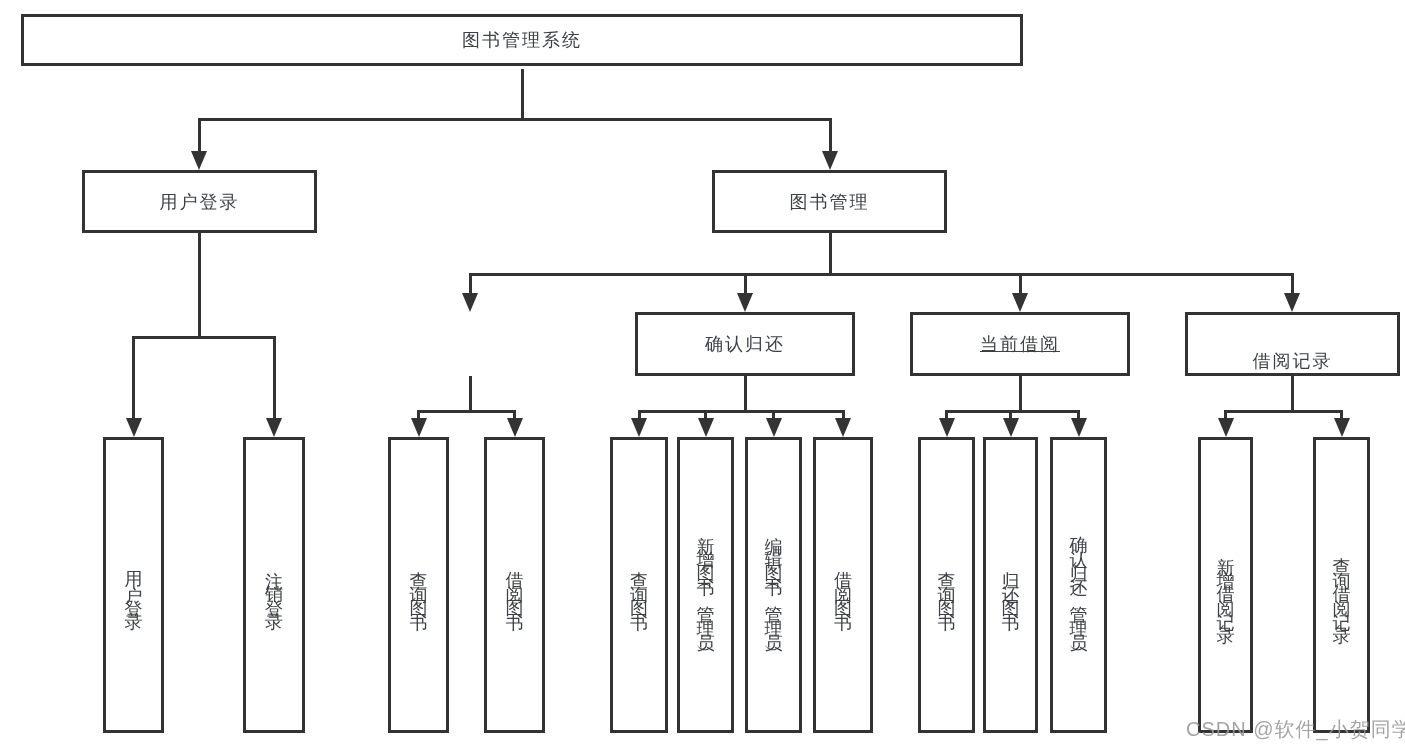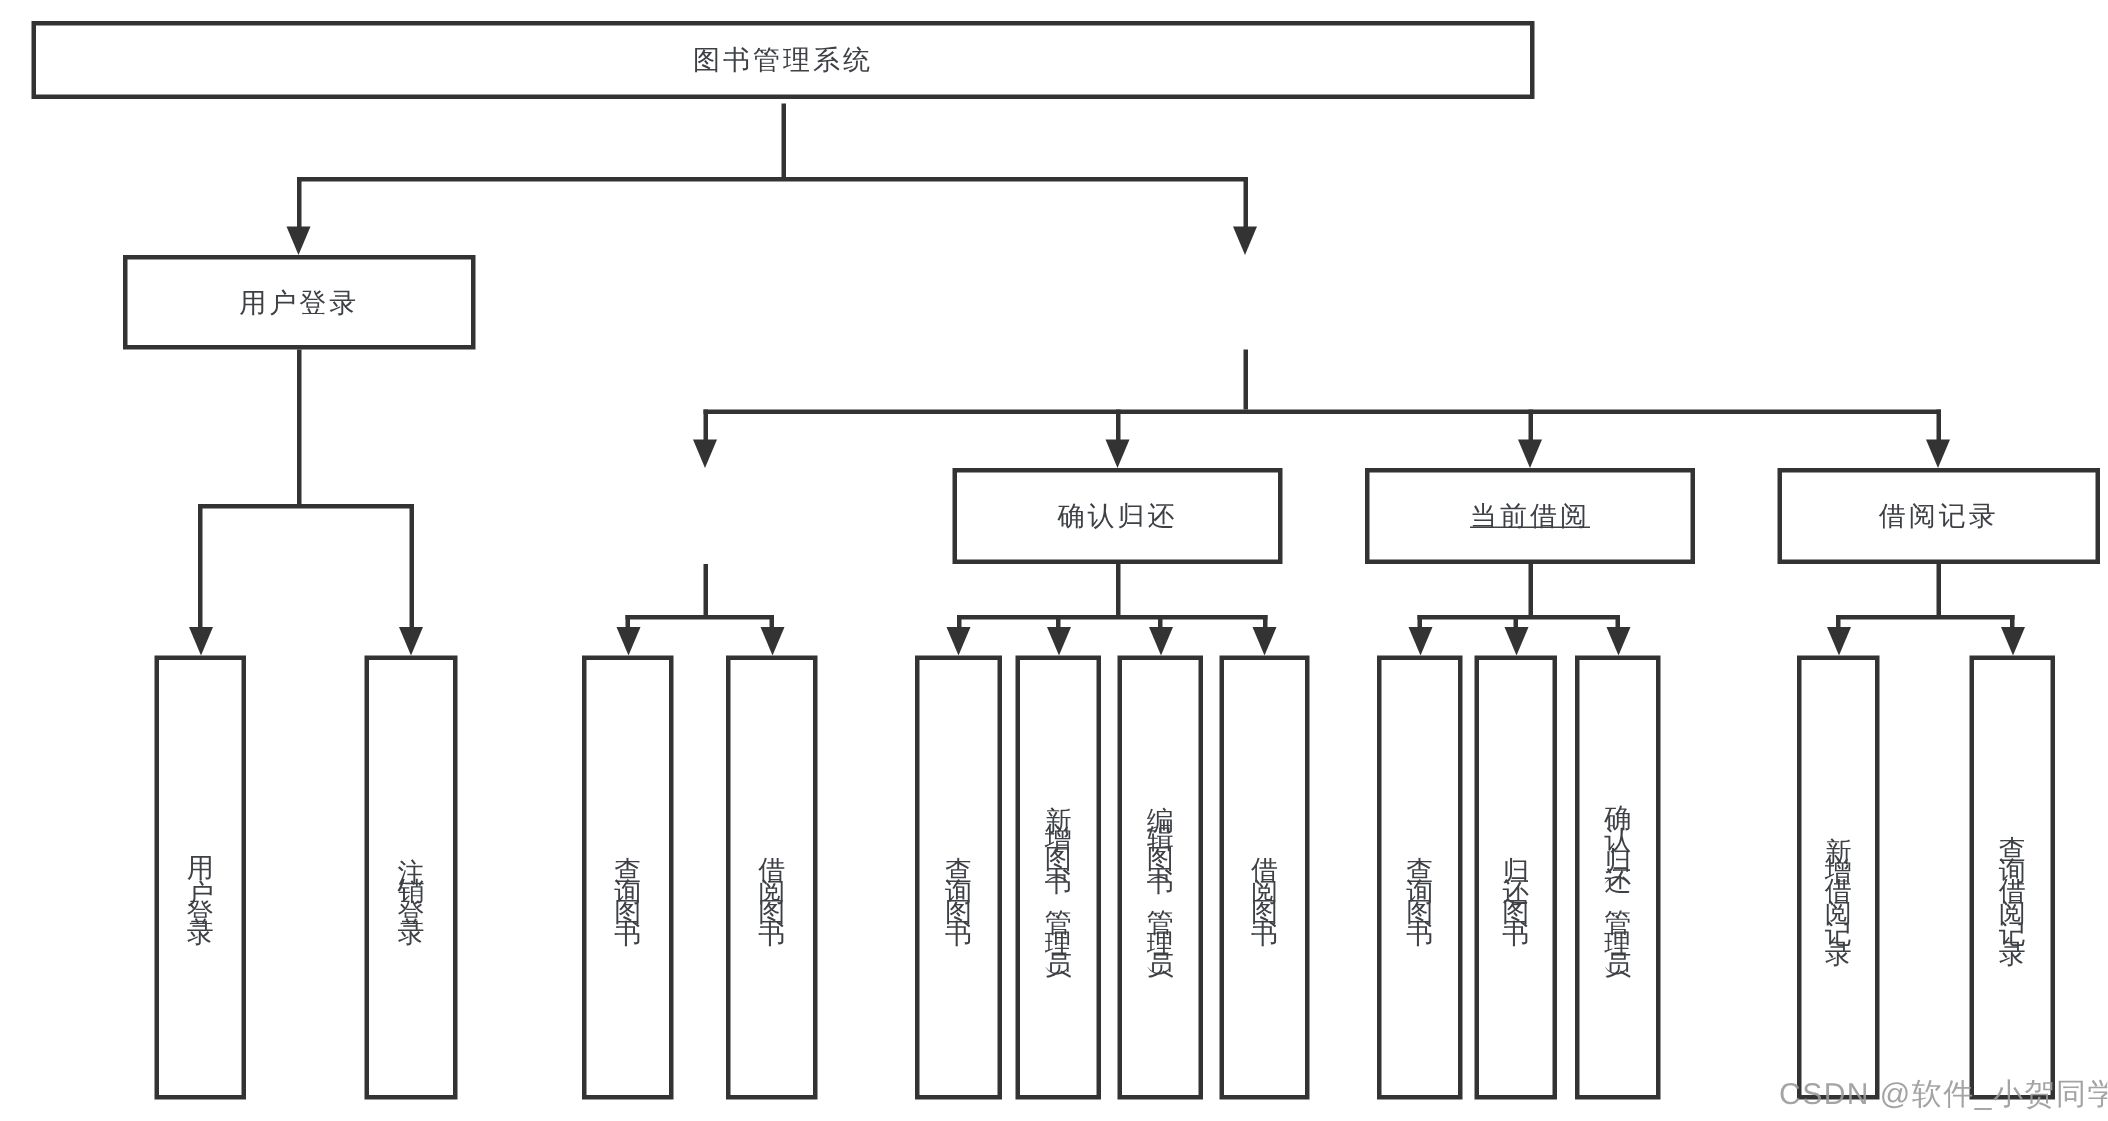--- a/index.html
+++ b/index.html
@@ -67,31 +67,34 @@
 <div id="canvas">
 
   <div class="box" style="left:21px;top:14px;width:1002px;height:52px;">
     <span>图书管理系统</span>
   </div>
 
   <div class="box" style="left:82px;top:170px;width:235px;height:63px;">
     <span>用户登录</span>
   </div>
 
+  <div class="box" style="left:712px;top:170px;width:235px;height:63px;">
+    <span>图书管理</span>
+  </div>
 
 
   <div class="box" style="left:635px;top:312px;width:220px;height:64px;">
     <span>确认归还</span>
   </div>
 
   <div class="box" style="left:910px;top:312px;width:220px;height:64px;text-decoration:underline;">
     <span>当前借阅</span>
   </div>
 
-  <div class="box" style="left:1185px;top:312px;width:215px;height:64px;">
+  <div class="box" style="left:1185px;top:312px;width:215px;height:64px;align-items:flex-end;">
     <span>借阅记录</span>
   </div>
 
   <div class="leaf" style="left:103px;top:437px;width:61px;height:296px;">
     <span class="vtext">用户登录</span>
   </div>
   <div class="leaf" style="left:243px;top:437px;width:62px;height:296px;">
     <span class="vtext">注销登录</span>
   </div>
 

